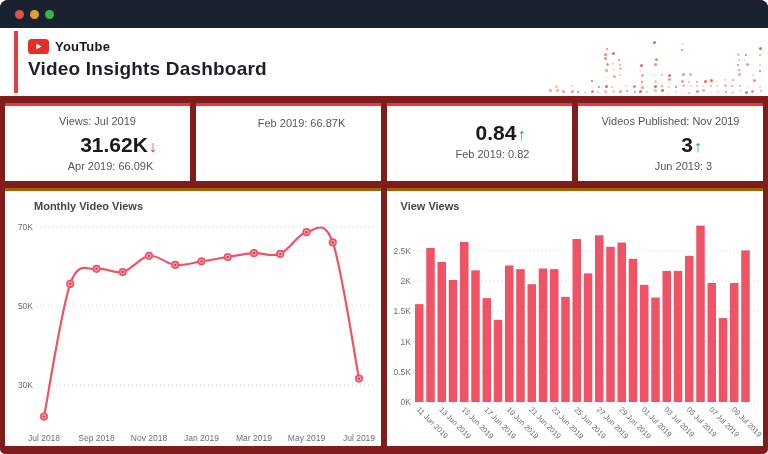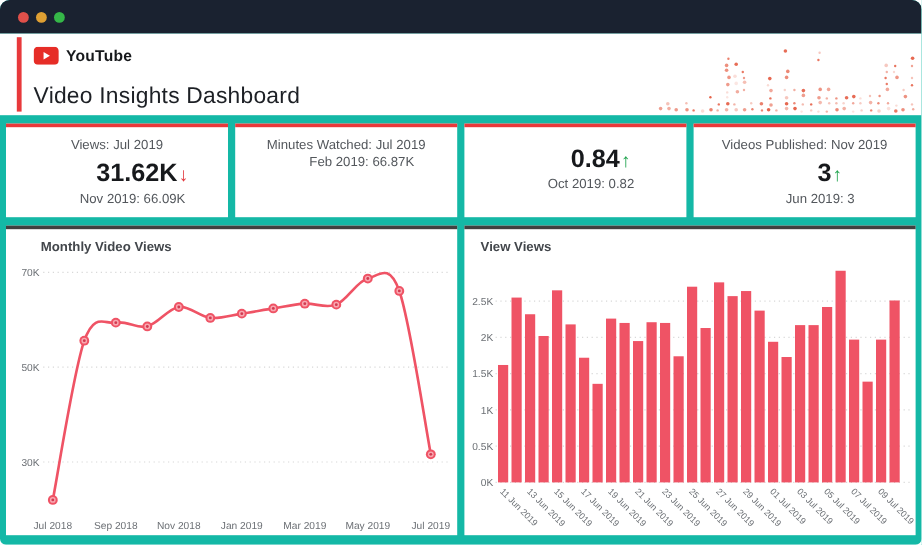--- a/index.html
+++ b/index.html
@@ -1,47 +1,47 @@
 <!DOCTYPE html>
 <html><head>
 <meta charset="utf-8">
 <style>
   * { margin:0; padding:0; box-sizing:border-box; }
   html,body { width:768px; height:454px; background:#ffffff; font-family:"Liberation Sans", sans-serif; }
-  .app { width:768px; height:454px; border-radius:8px 8px 5px 5px; overflow:hidden; background:#14b8a6; position:relative; }
+  .app { width:768px; height:454px; border-radius:8px 8px 5px 5px; overflow:hidden; background:#7f1d1d; position:relative; }
 
   
   .titlebar { height:28px; background:#1a2230; display:flex; align-items:center; padding-left:15px; }
   .tl-dot { width:9px; height:9px; border-radius:50%; margin-right:6px; display:inline-block; }
   .tl-close { background:#e0504a; }
   .tl-min { background:#dfa033; }
   .tl-zoom { background:#35b748; }
 
   
   .header { height:68px; background:#ffffff; position:relative; }
   .header-stripe { position:absolute; left:14px; top:3px; bottom:3px; width:4px; background:#e8393b; }
   .brand-row { position:absolute; left:28px; top:11px; display:flex; align-items:center; }
   .brand-label { font-size:13px; font-weight:700; color:#16181b; margin-left:6px; letter-spacing:.2px; }
-  .page-title { position:absolute; left:28px; top:42px; font-size:19px; font-weight:400; color:#1d2025; letter-spacing:.2px; }
+  .page-title { position:absolute; left:28px; top:30px; font-size:19px; font-weight:700; color:#1d2025; letter-spacing:.2px; }
   .deco { position:absolute; right:4px; bottom:2px; width:215px; height:62px; }
   .deco i { position:absolute; background:#e4593f; border-radius:50%; }
 
   
   .kpi-row { display:flex; gap:6px; padding:7px 5px 0 5px; }
   .kpi-card { flex:1; height:78px; background:#ffffff; border-top:3px solid #e8393b; text-align:center; padding-top:9px; }
   .kpi-title { font-size:11px; color:#53575c; }
   .kpi-value-row { margin-top:7px; font-size:21px; font-weight:700; color:#17191c; line-height:22px;margin-left:42px; }
   .kpi-arrow { font-size:16px; font-weight:400; margin-left:1px; }
   .kpi-arrow.down { color:#e2383d; }
   .kpi-arrow.up { color:#1fa34d; }
   .kpi-sub { font-size:11px; color:#53575c; margin-top:2px; transform:translateX(13px); }
 
   
   .charts-row { display:flex; gap:6px; padding:7px 5px 0 5px; }
-  .panel { background:#ffffff; border-top:3px solid #404040; height:258px; position:relative; }
+  .panel { background:#ffffff; border-top:3px solid #a16207; height:258px; position:relative; }
   .panel-line { width:376px; }
   .panel-bar { width:377px; }
   .panel-title { position:absolute; top:9px; font-size:11px; font-weight:700; color:#42464b; }
   .panel-line .panel-title { left:29px; }
   .panel-bar .panel-title { left:14px; }
   .chart-host, .chart-host svg { position:absolute; left:0; top:0; }
   .grid { stroke:#d8d8d8; stroke-width:1; stroke-dasharray:1 3; fill:none; }
   text.ax { font-family:"Liberation Sans", sans-serif; fill:#6c7075; }
 </style>
 </head>
@@ -176,29 +176,28 @@
         <i style="left: 209.7px; bottom: 27.8px; width: 2px; height: 2px; opacity: 0.37;"></i>
         <i style="left: 210.1px; bottom: 38px; width: 2px; height: 2px; opacity: 0.56;"></i>
         <i style="left: 210px; bottom: 44.2px; width: 3px; height: 3px; opacity: 0.9;"></i>
       </div>
   </div>
 
   <section class="kpi-row">
     <div class="kpi-card">
       <div class="kpi-title">Views: Jul 2019</div>
       <div class="kpi-value-row"><span>31.62K</span><span class="kpi-arrow down">↓</span></div>
-      <div class="kpi-sub">Nov 2019: 66.09K</div>
+      <div class="kpi-sub">Apr 2019: 66.09K</div>
     </div>
     <div class="kpi-card">
-      <div class="kpi-title">Minutes Watched: Jul 2019</div>
       <div class="kpi-sub">Feb 2019: 66.87K</div>
     </div>
     <div class="kpi-card">
       <div class="kpi-value-row"><span>0.84</span><span class="kpi-arrow up">↑</span></div>
-      <div class="kpi-sub">Oct 2019: 0.82</div>
+      <div class="kpi-sub">Feb 2019: 0.82</div>
     </div>
     <div class="kpi-card">
       <div class="kpi-title">Videos Published: Nov 2019</div>
       <div class="kpi-value-row"><span>3</span><span class="kpi-arrow up">↑</span></div>
       <div class="kpi-sub">Jun 2019: 3</div>
     </div>
   </section>
 
   <section class="charts-row">
     <div class="panel panel-line">

